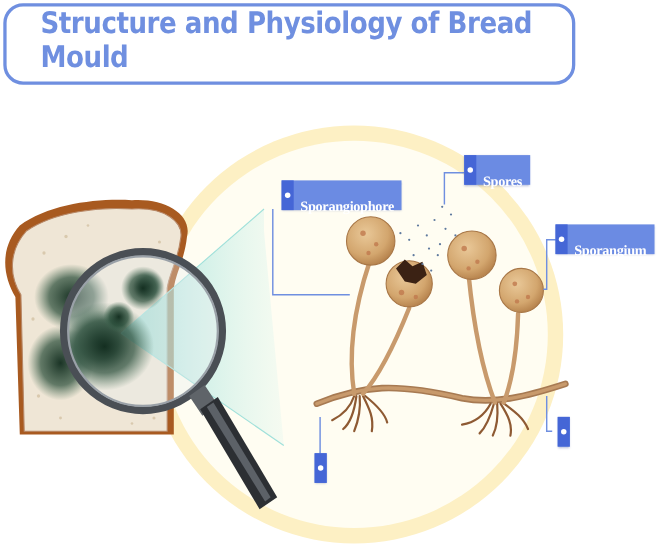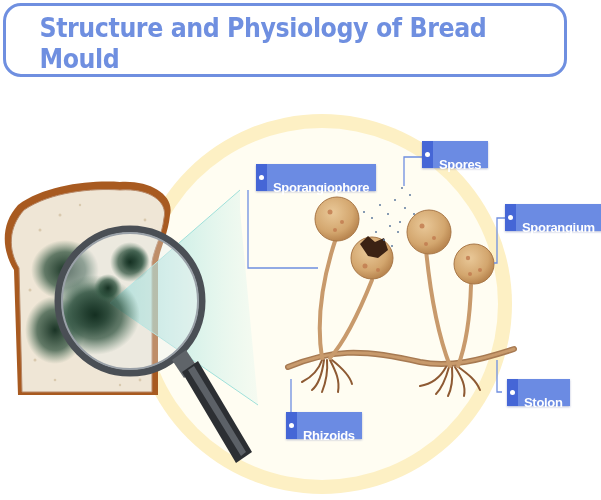--- a/index.html
+++ b/index.html
@@ -1,37 +1,37 @@
 <!DOCTYPE html>
 <html><head>
 <meta charset="utf-8">
 <style>
   html, body { margin:0; padding:0; background:#ffffff; }
   body { width:601px; height:500px; position:relative; overflow:hidden; font-family:"Liberation Sans", sans-serif; }
   .title-box {
-    position:absolute; left:3px; top:3px; width:564px; height:74px;
+    position:absolute; left:3px; top:3px; width:520px; height:74px;
     border:3px solid #6f8fe0; border-radius:18px; box-sizing:border-box; background:#fff;
-    display:flex; align-items:flex-end; justify-content:center;
+    display:flex; align-items:flex-start; justify-content:center;
   }
   .title-text {
     font-family:"DejaVu Sans", sans-serif; font-weight:bold; font-size:27px;
     color:#6f8fe0; letter-spacing:-0.5px; transform:scaleX(0.88);
   }
   svg.art { position:absolute; left:0; top:0; }
   .label {
     position:absolute; height:27px; display:flex; align-items:stretch;
     background:#6b8be3; box-shadow:0 1px 2px rgba(40,60,140,0.35);
   }
   .label .tab { width:11px; background:#4566d6; position:relative; }
   .label .tab::after {
     content:""; position:absolute; left:3px; top:11px; width:5px; height:5px;
     border-radius:50%; background:#ffffff;
   }
   .label .txt {
-    color:#ffffff; font-family:Liberation Sans, sans-serif; font-weight:bold; font-size:13px;
+    color:#ffffff; font-family:Liberation Serif, serif; font-weight:bold; font-size:13px;
     padding:0 7px 0 6px; display:flex; align-items:center; transform-origin:left center;
     letter-spacing:-0.3px;
     margin-top:20px;
   }
 </style>
 </head>
 <body>
 
 <div class="title-box">
   <span class="title-text">Structure and Physiology of Bread Mould</span>
@@ -179,18 +179,16 @@
 <div class="label" style="left:422px; top:141px;">
   <span class="tab"></span>
   <span class="txt">Spores</span>
 </div>
 <div class="label" style="left:505px; top:204px;">
   <span class="tab"></span>
   <span class="txt">Sporangium</span>
 </div>
 <div class="label" style="left:507px; top:379px;">
   <span class="tab"></span>
-  <span class="txt">Stolon</span>
 </div>
 <div class="label" style="left:286px; top:412px;">
   <span class="tab"></span>
-  <span class="txt">Rhizoids</span>
 </div>
 
 </body></html>

